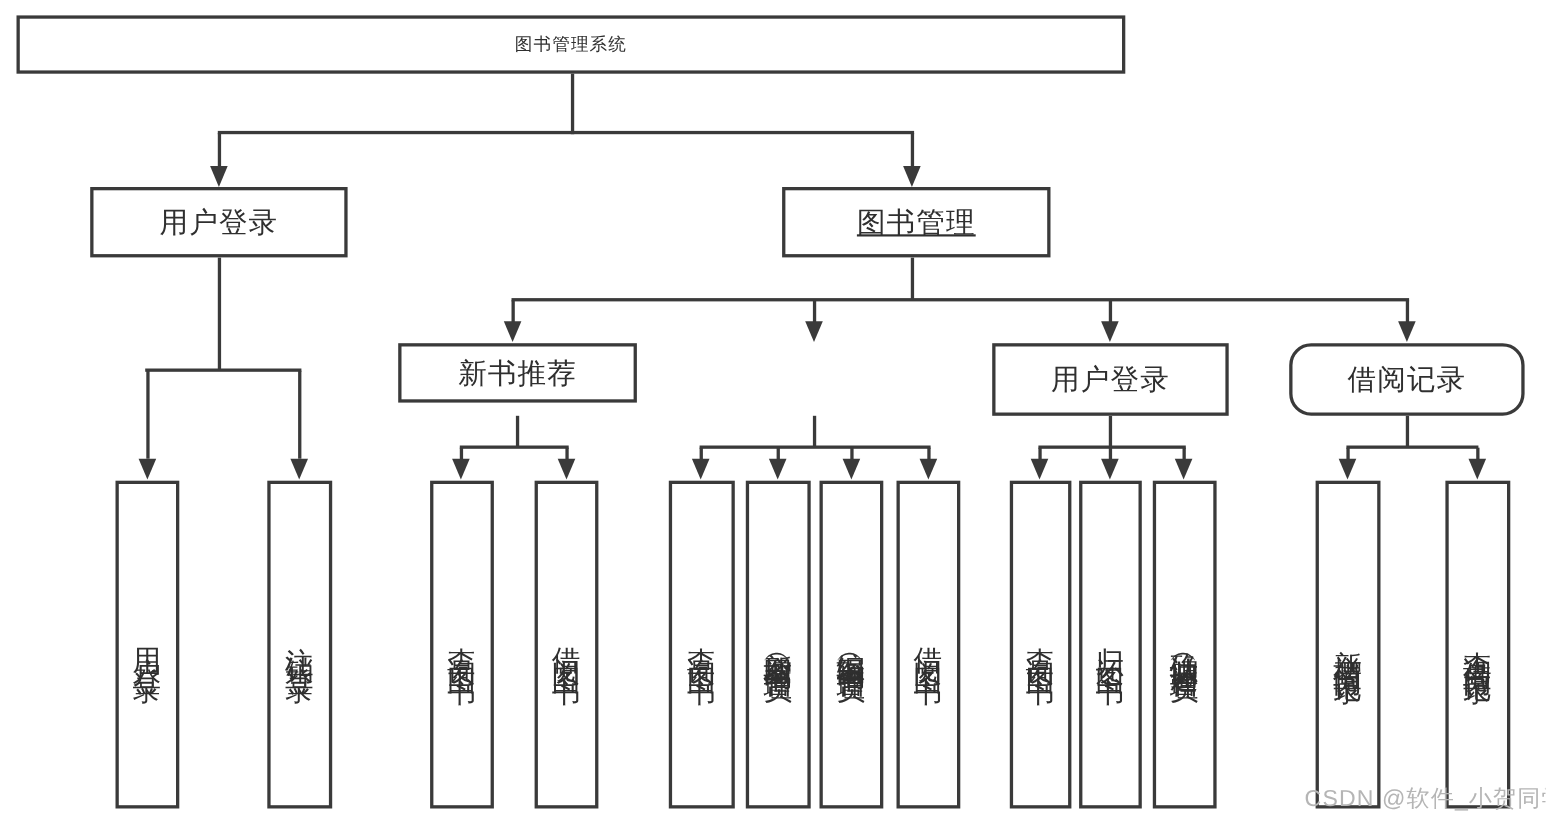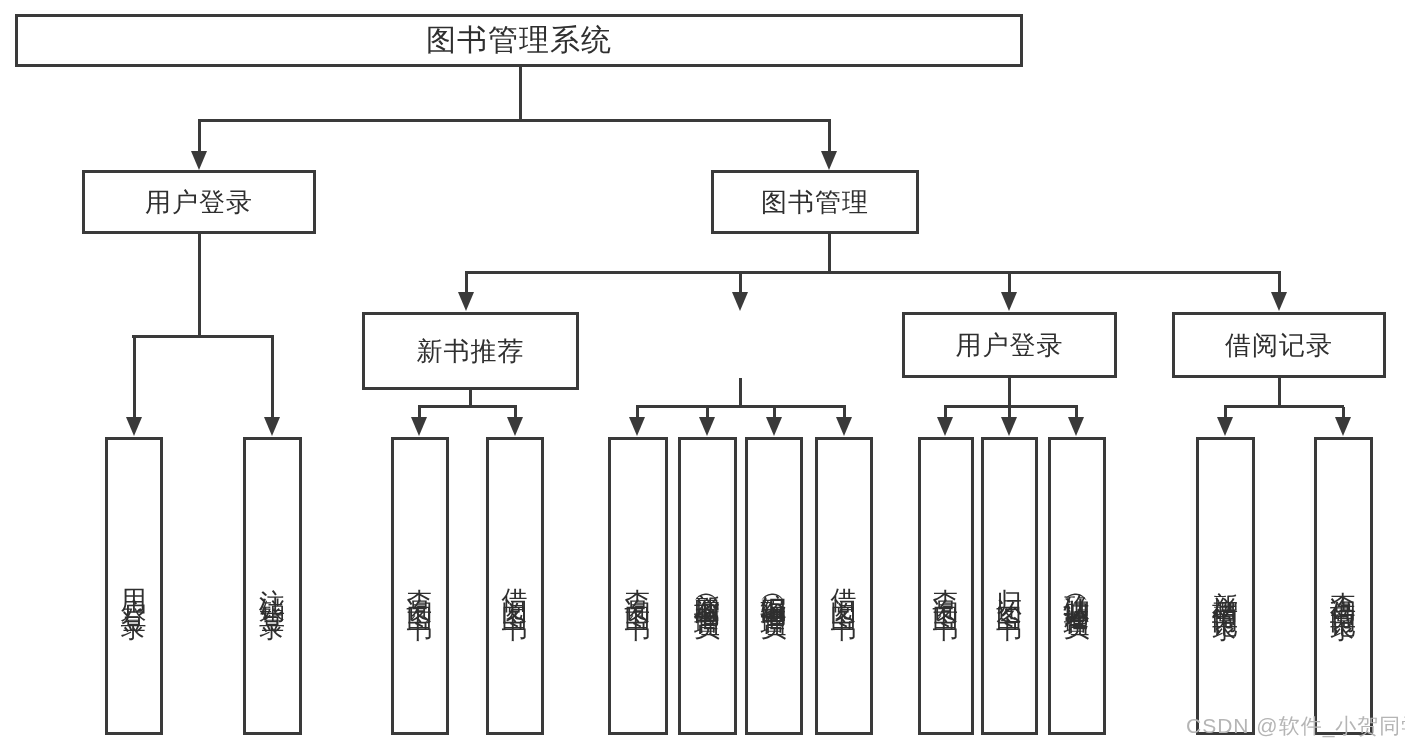--- a/index.html
+++ b/index.html
@@ -29,21 +29,21 @@
     align-items:center;
     justify-content:center;
     color:var(--text);
     z-index:2;
   }
   .hbox{
     font-size:26px;
     letter-spacing:1px;
     white-space:nowrap;
   }
-  .hbox.root{font-size:30px;}
+  .hbox.root{font-size:16px;}
   .vbox{
     writing-mode:vertical-rl;
     text-orientation:mixed;
     font-size:26px;
     letter-spacing:9px;
     line-height:1;
   }
   .vbox.med{letter-spacing:5px;}
   .vbox.long{letter-spacing:3px;}
   .vline{
@@ -85,43 +85,43 @@
   <div class="box hbox root" style="left:15px;top:14px;width:1008px;height:53px;">图书管理系统</div>
 
   <div class="vline" style="left:519px;top:66px;height:56px;"></div>
   <div class="hline" style="left:198px;top:119px;width:633px;"></div>
   <div class="vline" style="left:198px;top:121px;height:32px;"></div>
   <div class="arrow" style="left:191px;top:151px;"></div>
   <div class="vline" style="left:828px;top:121px;height:32px;"></div>
   <div class="arrow" style="left:821px;top:151px;"></div>
 
   <div class="box hbox" style="left:82px;top:170px;width:234px;height:64px;">用户登录</div>
-  <div class="box hbox" style="left:711px;top:170px;width:208px;height:64px;">图书管理</div>
+  <div class="box hbox" style="left:711px;top:170px;width:244px;height:64px;text-decoration:underline;">图书管理</div>
 
   <div class="vline" style="left:198px;top:234px;height:103px;"></div>
   <div class="hline" style="left:132px;top:335px;width:142px;"></div>
   <div class="vline" style="left:133px;top:337px;height:80px;"></div>
   <div class="arrow" style="left:126px;top:417px;"></div>
   <div class="vline" style="left:271px;top:337px;height:80px;"></div>
   <div class="arrow" style="left:264px;top:417px;"></div>
 
   <div class="vline" style="left:828px;top:234px;height:39px;"></div>
   <div class="hline" style="left:465px;top:271px;width:816px;"></div>
   <div class="vline" style="left:465px;top:273px;height:21px;"></div>
   <div class="arrow" style="left:458px;top:292px;"></div>
   <div class="vline" style="left:739px;top:273px;height:21px;"></div>
   <div class="arrow" style="left:732px;top:292px;"></div>
   <div class="vline" style="left:1008px;top:273px;height:21px;"></div>
   <div class="arrow" style="left:1001px;top:292px;"></div>
   <div class="vline" style="left:1278px;top:273px;height:21px;"></div>
   <div class="arrow" style="left:1271px;top:292px;"></div>
 
-  <div class="box hbox" style="left:362px;top:312px;width:217px;height:78px;">新书推荐</div>
+  <div class="box hbox" style="left:362px;top:312px;width:217px;height:54px;">新书推荐</div>
   <div class="box hbox" style="left:902px;top:312px;width:215px;height:66px;">用户登录</div>
-  <div class="box hbox" style="left:1172px;top:312px;width:214px;height:66px;">借阅记录</div>
+  <div class="box hbox" style="left:1172px;top:312px;width:214px;height:66px;border-radius:20px;">借阅记录</div>
 
   <div class="vline" style="left:469px;top:378px;height:29px;"></div>
   <div class="hline" style="left:418px;top:405px;width:99px;"></div>
   <div class="vline" style="left:418px;top:407px;height:11px;"></div>
   <div class="arrow" style="left:411px;top:417px;"></div>
   <div class="vline" style="left:514px;top:407px;height:11px;"></div>
   <div class="arrow" style="left:507px;top:417px;"></div>
 
   <div class="vline" style="left:739px;top:378px;height:29px;"></div>
   <div class="hline" style="left:636px;top:405px;width:210px;"></div>

